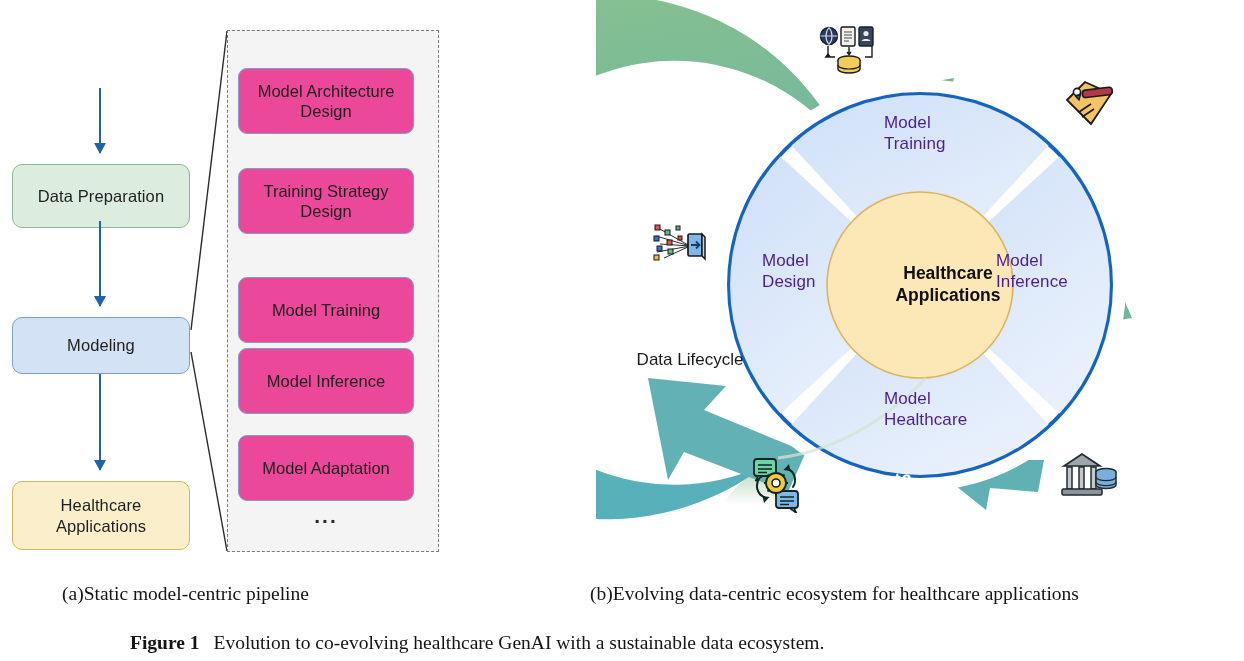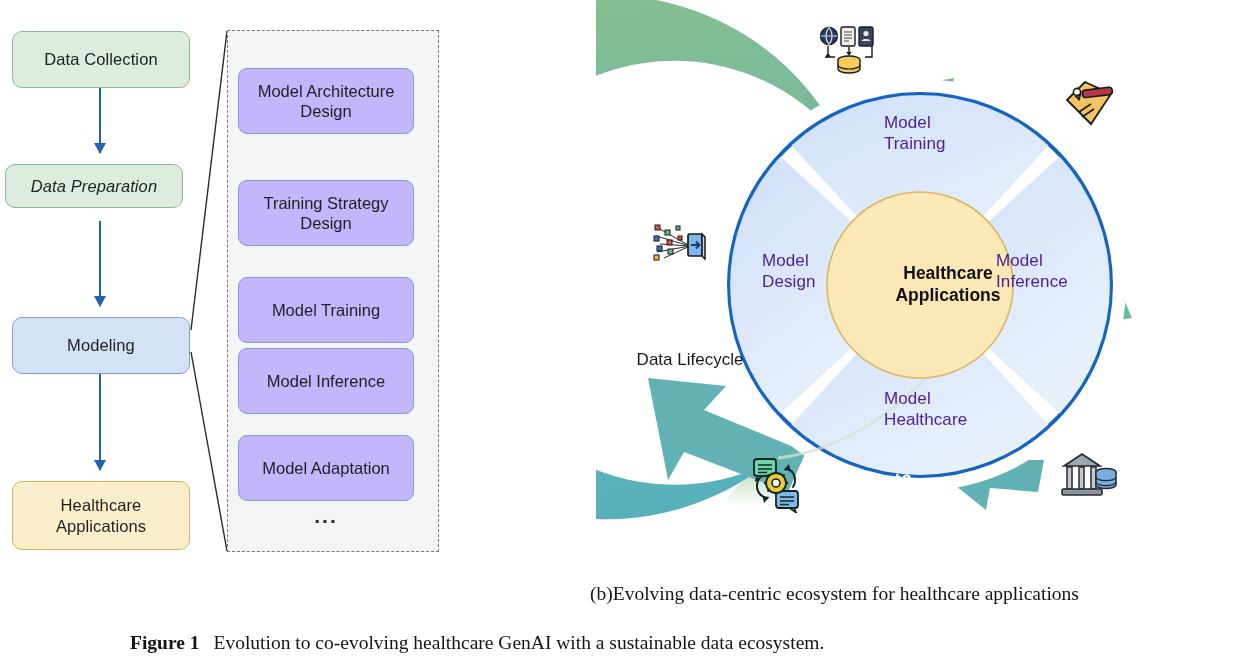--- a/index.html
+++ b/index.html
@@ -26,21 +26,21 @@
     line-height:1.22;
     letter-spacing:.1px;
     color:#1f1f1f;
     padding:2px 6px;
   }
   .node.green{background:#dcecdf;border:1.2px solid #8cb795;}
   .node.blue {background:#d4e2f6;border:1.2px solid #7e9ecb;align-items:center;}
   .node.yellow{background:#fbeecb;border:1.2px solid #d6b35c;}
 
   .n-collection {left:12px; top:31px;  width:178px;height:57px;}
-  .n-preparation{left:5px; top:164px; width:178px;height:44px;font-style:italic;}
+  .n-preparation{left:12px; top:164px; width:178px;height:64px;}
   .n-modeling   {left:12px; top:317px; width:178px;height:57px;}
   .n-healthcare {left:12px; top:481px; width:178px;height:69px;}
 
   
   .vlink{position:absolute;left:99px;width:2.2px;background:#1f62ae;}
   .vlink::after{
     content:"";position:absolute;left:50%;bottom:-1px;
     transform:translateX(-50%);
     border-left:6.5px solid transparent;
     border-right:6.5px solid transparent;
@@ -51,26 +51,26 @@
   .vlink.c{top:374px; height:96px;}
 
   
   .group-panel{
     position:absolute;left:227px;top:30px;width:212px;height:522px;
     background:#f4f4f4;border:1.5px dashed #7a7a7a;box-sizing:border-box;
   }
   .sub{
     position:absolute;left:238px;box-sizing:border-box;
     width:176px;height:66px;
-    background:#c4b5fd;border:1.2px solid #7e9ecb;border-radius:9px;
+    background:#ec4899;border:1.2px solid #7e9ecb;border-radius:9px;
     display:flex;align-items:center;justify-content:center;text-align:center;
     font-size:16.5px;line-height:1.22;color:#1f1f1f;padding:20px 8px;
   }
   .s1{top:68px;}
-  .s2{top:180px;}
+  .s2{top:168px;}
   .s3{top:277px;}
   .s4{top:348px;}
   .s5{top:435px;}
   .ellipsis{
     position:absolute;left:238px;top:505px;width:176px;
     text-align:center;font-size:21px;font-weight:700;color:#2a2a2a;
     letter-spacing:2px;line-height:1;
   }
 
   
@@ -135,23 +135,20 @@
 
 <div class="fig">
 
   <div class="panel-a">
 
     <svg class="fan" viewBox="0 0 470 570" width="470" height="570">
       <line x1="191" y1="330" x2="227" y2="31" stroke="#2b2b2b" stroke-width="1.4"></line>
       <line x1="191" y1="352" x2="227" y2="551" stroke="#2b2b2b" stroke-width="1.4"></line>
     </svg>
 
-    <div class="node green n-collection">
-      <span>Data Collection</span>
-    </div>
 
     <div class="vlink a"></div>
 
     <div class="node green n-preparation">
       <span>Data Preparation</span>
     </div>
 
     <div class="vlink b"></div>
 
     <div class="node blue n-modeling">
@@ -365,19 +362,20 @@
     <div class="ring-lbl rl-governance">Governance</div>
     <div class="ring-lbl rl-acquisition">Acquisition</div>
     <div class="ring-lbl rl-feedback">
       <span>Data</span><br>
       <span>Feedback</span>
     </div>
 
     <div class="lbl-lifecycle">Data Lifecycle</div>
   </div>
 
+  <div class="cap cap-a">(a)Static model-centric pipeline</div>
   <div class="cap cap-b">(b)Evolving data-centric ecosystem for healthcare applications</div>
 
   <div class="cap-fig">
     <b>Figure 1</b><span class="sp"></span><span>Evolution to co-evolving healthcare GenAI with a sustainable data ecosystem.</span>
   </div>
 
 </div>
 
 </body></html>

